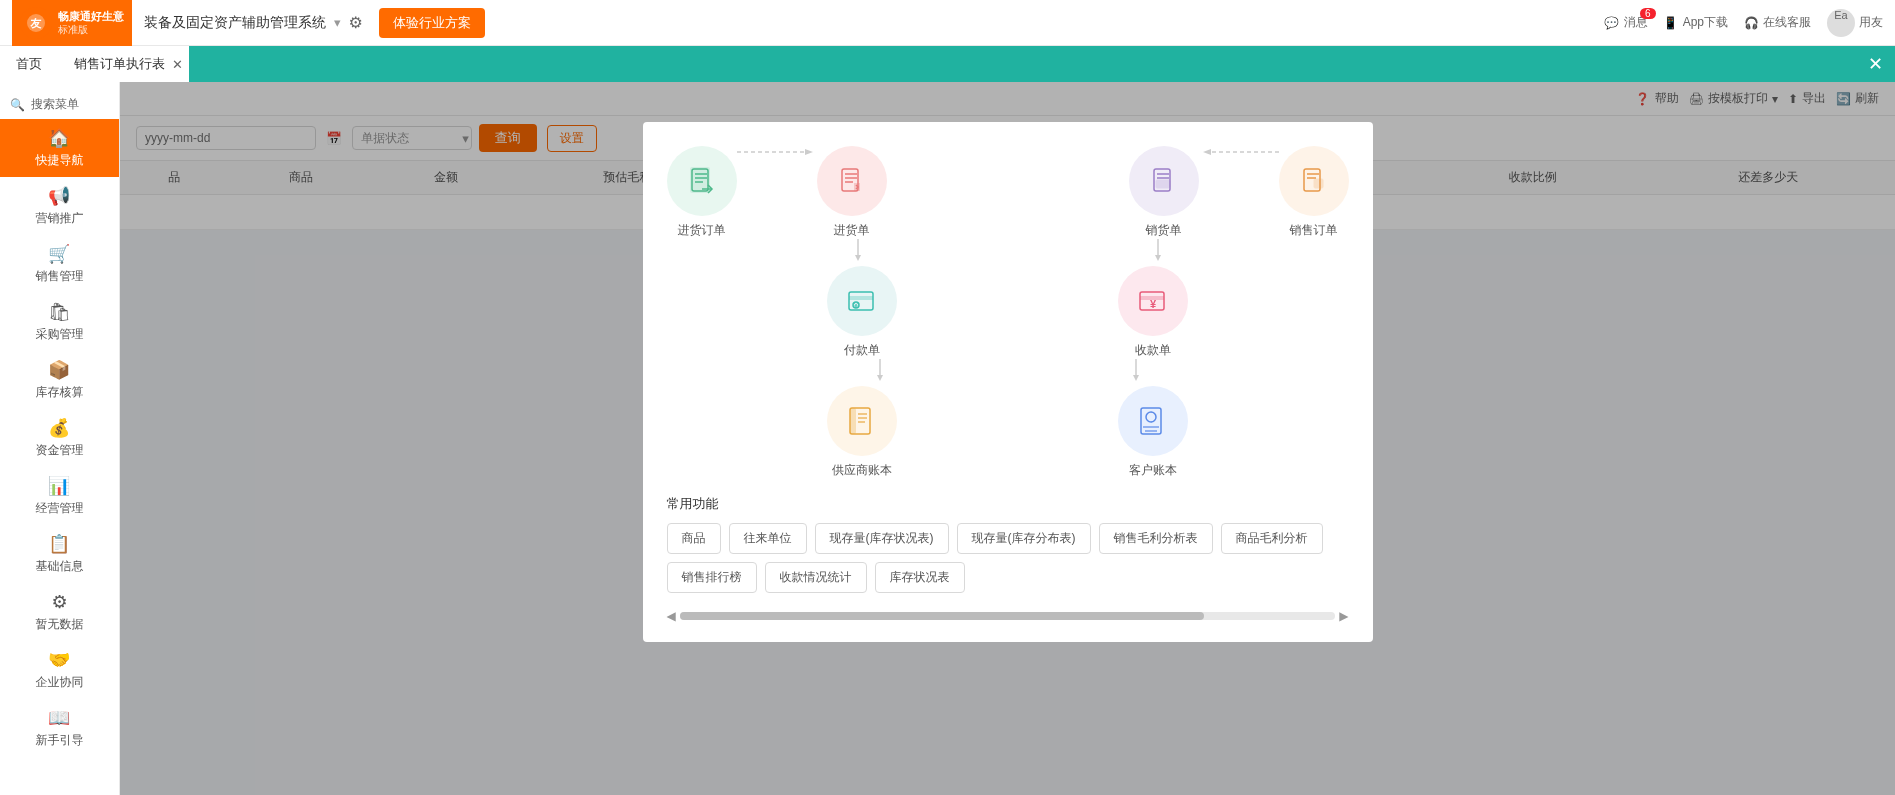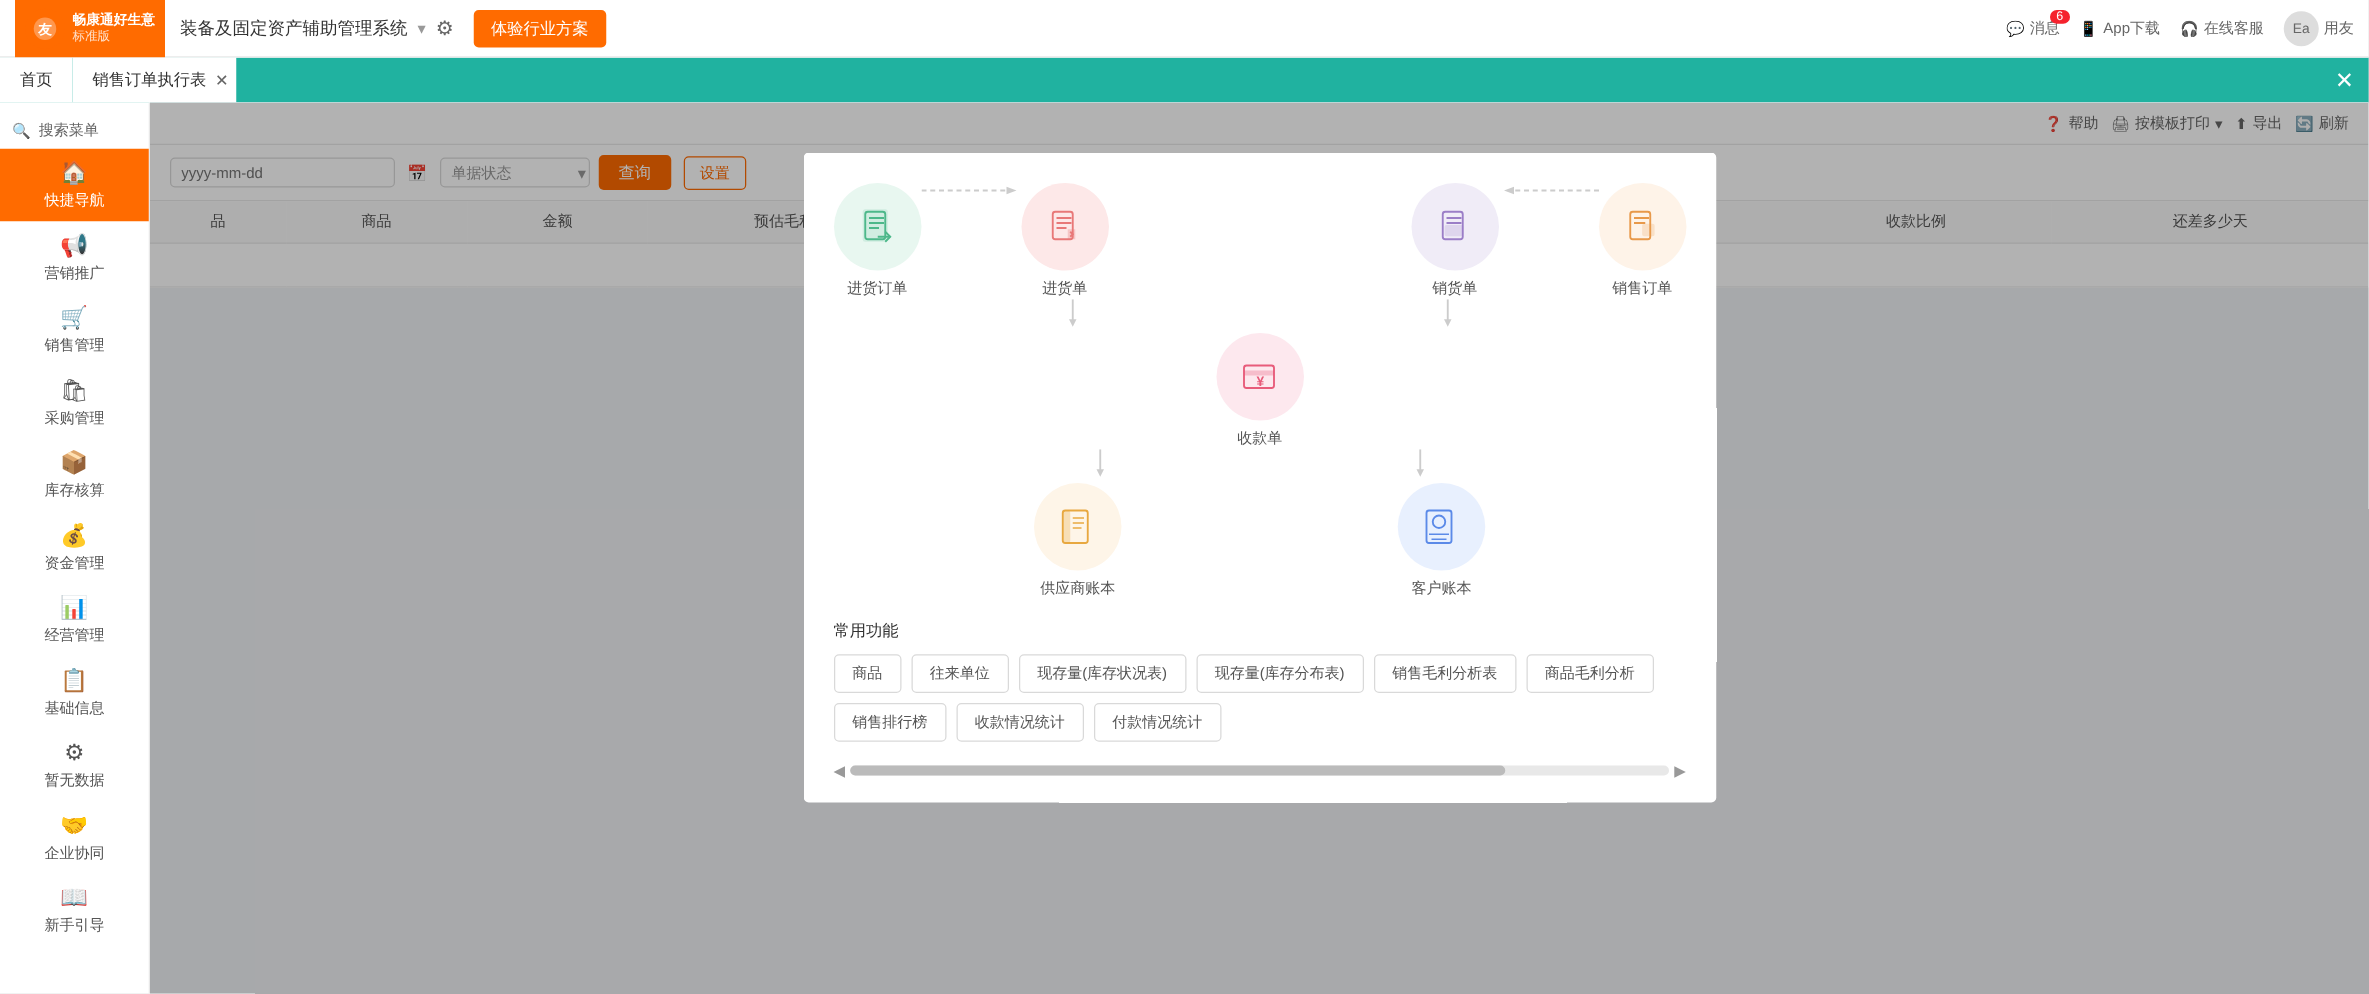--- a/index.html
+++ b/index.html
@@ -47,21 +47,21 @@
       border: none;
       border-radius: 4px;
       padding: 6px 14px;
       font-size: 13px;
       cursor: pointer;
     }
     .user-avatar {
       width: 28px; height: 28px;
       background: #ddd;
       border-radius: 50%;
-      display: flex; align-items: center; justify-content: center;
+      display: flex; justify-content: center;
       font-size: 11px; color: #666;
     }
 
     
     .nav-tabs {
       height: 36px;
       background: #20b2a0;
       display: flex;
       align-items: center;
       padding-left: 0;
@@ -541,20 +541,31 @@
             <div style="margin-right:167px;">
               <svg width="12" height="24" viewBox="0 0 12 24">
                   <line x1="6" y1="0" x2="6" y2="18" stroke="#ccc" stroke-width="1.5"></line>
                   <polygon points="3,16 6,22 9,16" fill="#ccc"></polygon>
                 </svg>
             </div>
           </div>
 
           <div style="display:flex;align-items:center;justify-content:space-around;padding:0 50px;margin-bottom:0;">
 
+            <div class="flow-node">
+              <div class="flow-circle circle-teal">
+                <svg width="36" height="36" viewBox="0 0 36 36">
+                    <rect x="5" y="9" width="24" height="18" rx="2" fill="none" stroke="#3bbfb0" stroke-width="1.5"></rect>
+                    <rect x="5" y="13" width="24" height="4" fill="#3bbfb0" opacity="0.3"></rect>
+                    <circle cx="12" cy="22" r="3" fill="none" stroke="#3bbfb0" stroke-width="1.5"></circle>
+                    <text x="12" y="25" text-anchor="middle" font-size="7" fill="#3bbfb0">¥</text>
+                  </svg>
+              </div>
+              <span class="flow-label">付款单</span>
+            </div>
 
             <div class="flow-node">
               <div class="flow-circle circle-red">
                 <svg width="36" height="36" viewBox="0 0 36 36">
                     <rect x="5" y="9" width="24" height="18" rx="2" fill="none" stroke="#e85b7a" stroke-width="1.5"></rect>
                     <rect x="5" y="13" width="24" height="4" fill="#e85b7a" opacity="0.3"></rect>
                     <text x="18" y="25" text-anchor="middle" font-size="11" fill="#e85b7a" font-weight="bold">¥</text>
                   </svg>
               </div>
               <span class="flow-label">收款单</span>
@@ -613,21 +624,21 @@
             <button class="func-btn">商品</button>
             <button class="func-btn">往来单位</button>
             <button class="func-btn">现存量(库存状况表)</button>
             <button class="func-btn">现存量(库存分布表)</button>
             <button class="func-btn">销售毛利分析表</button>
             <button class="func-btn">商品毛利分析</button>
           </div>
           <div class="func-buttons" style="margin-top:8px;">
             <button class="func-btn">销售排行榜</button>
             <button class="func-btn">收款情况统计</button>
-            <button class="func-btn">付款情况统计</button>
+            <button class="func-btn">库存状况表</button>
           </div>
         </div>
 
         <div class="scroll-bar-row">
           <span class="scroll-arrow">◀</span>
           <div class="scroll-track">
             <div class="scroll-thumb"></div>
           </div>
           <span class="scroll-arrow">▶</span>
         </div>

